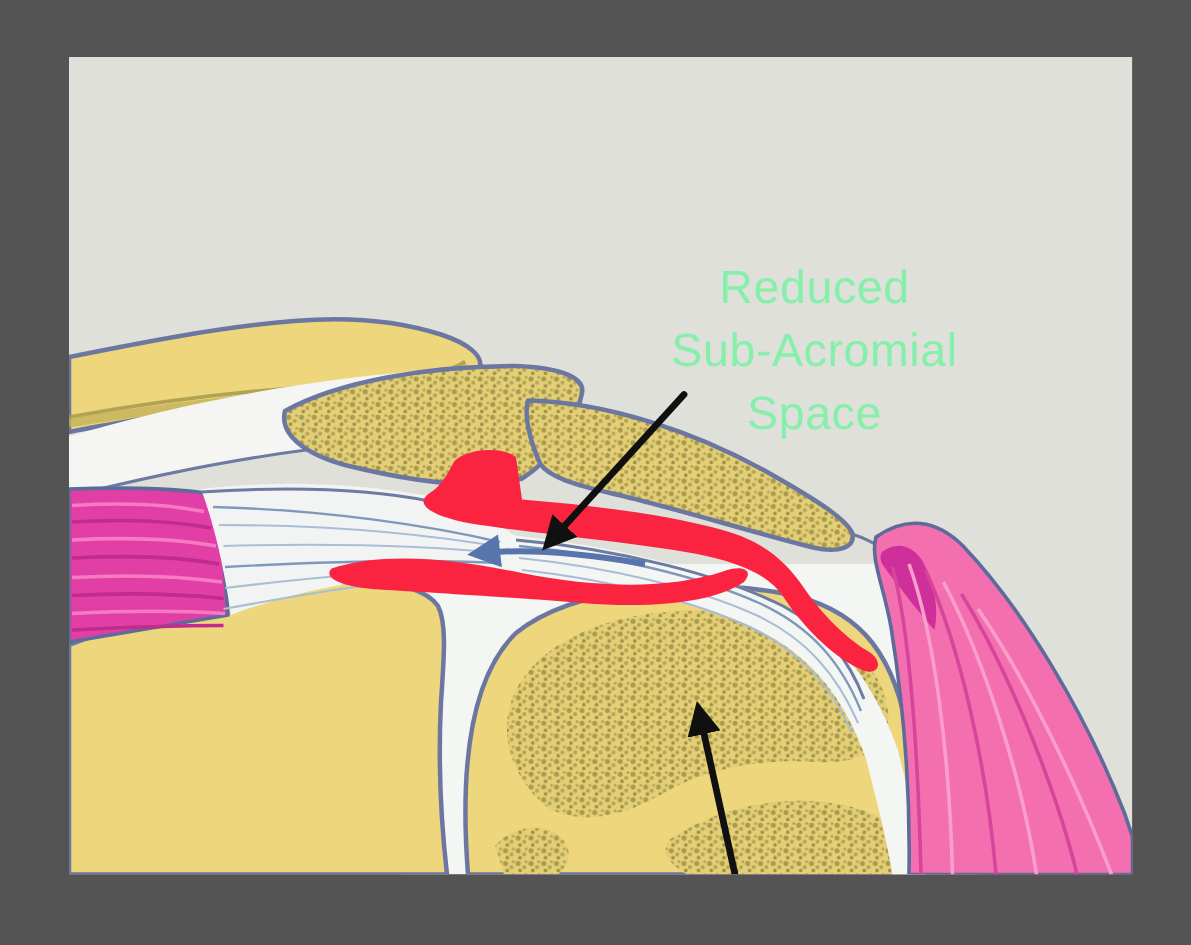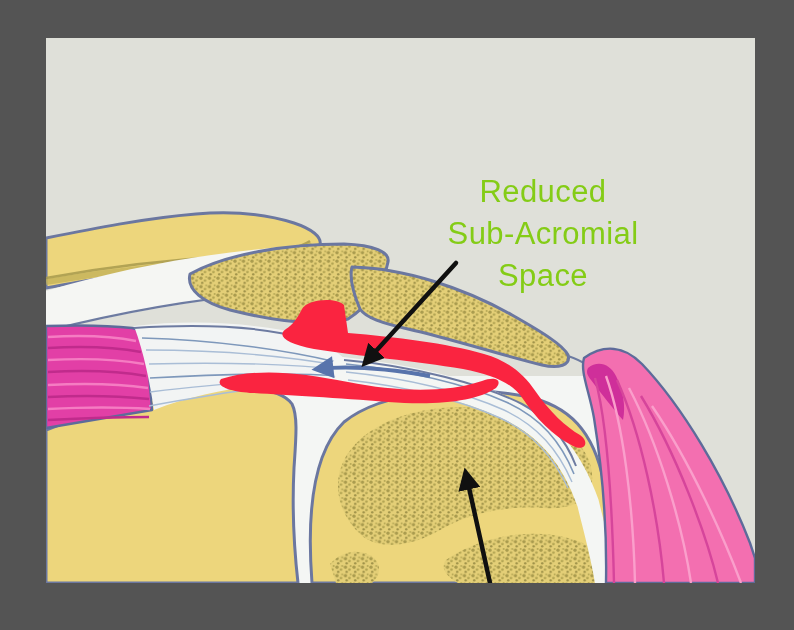--- a/index.html
+++ b/index.html
@@ -3,21 +3,21 @@
 <meta charset="utf-8">
 <style>
   html,body{margin:0;padding:0;}
   body{width:794px;height:630px;overflow:hidden;background:#545454;
        font-family:"Liberation Sans", sans-serif;}
   .stage{position:relative;width:794px;height:630px;background:#545454;}
   .panel{position:absolute;left:46px;top:38px;width:709px;height:545px;overflow:hidden;}
   .panel svg{position:absolute;left:0;top:0;display:block;}
   .annotation-label{
     position:absolute;left:337px;top:133px;width:320px;
-    text-align:center;color:#84cc16;
+    text-align:center;color:#86efac;
     font-size:31px;line-height:42px;letter-spacing:.4px;
     white-space:pre-line;font-weight:500;
   }
   
   .bone-edge{stroke:#6b77a0;stroke-width:3;stroke-linejoin:round;}
   .bone-edge-thin{stroke:#6d7ba1;stroke-width:2;fill:none;}
   .inner-olive{stroke:#a79a4d;stroke-width:2.4;fill:none;opacity:.85;}
   .inner-shade{stroke:#c3b259;stroke-width:6;fill:none;opacity:.8;}
   .muscle-edge{stroke:#5d6b9a;stroke-width:2.4;stroke-linejoin:round;}
   .white-shape{fill:#f4f6f4;}

